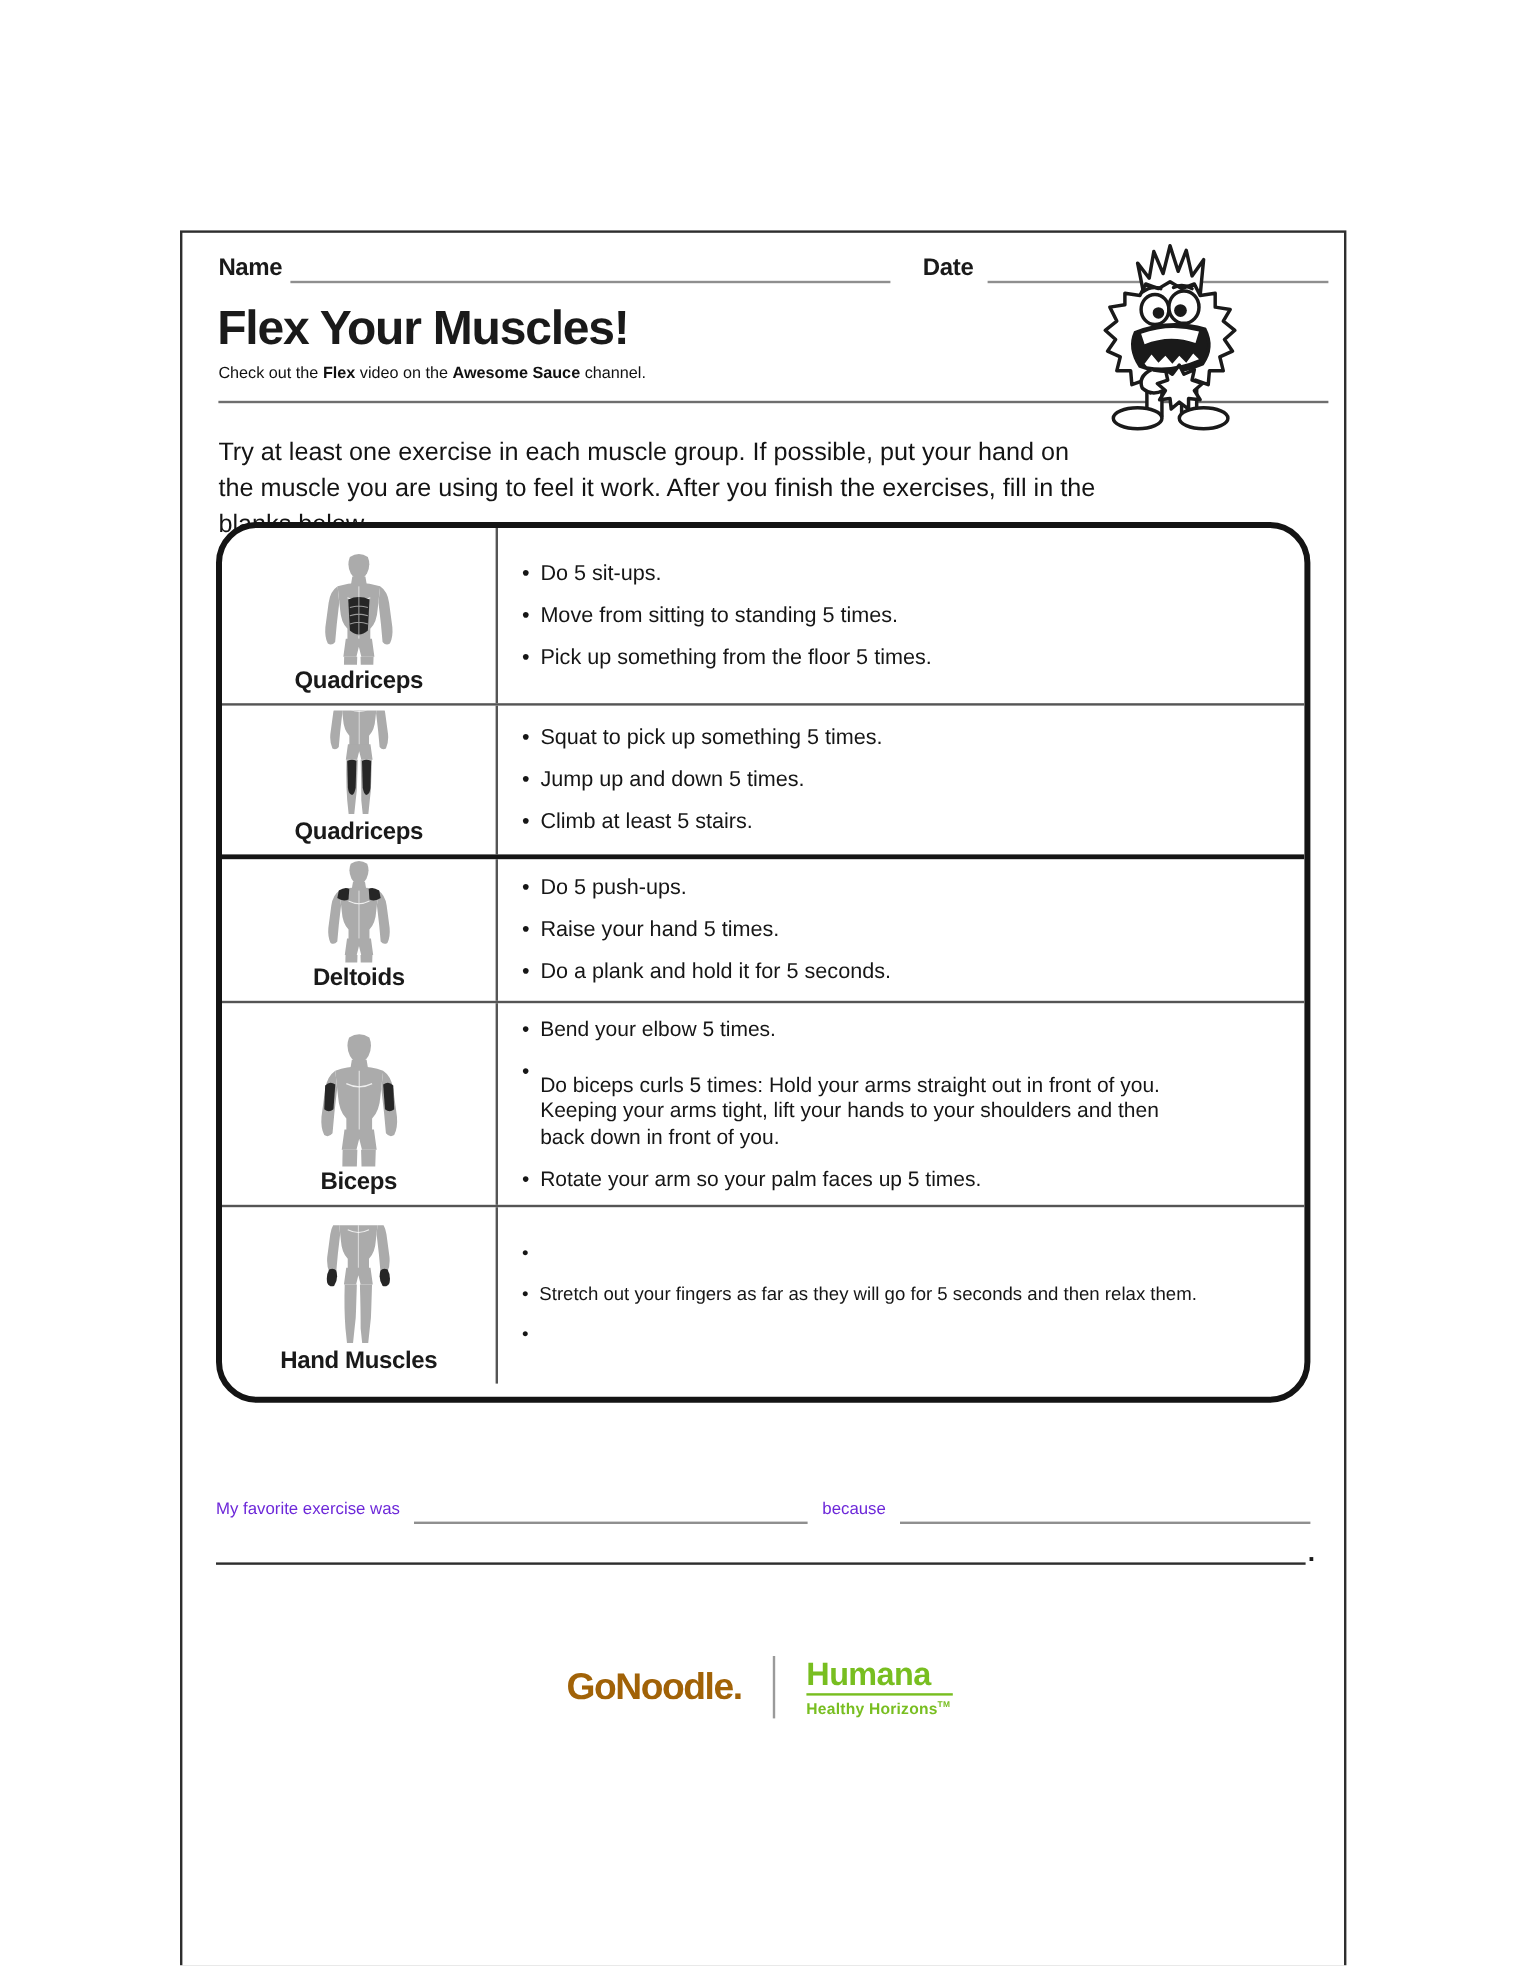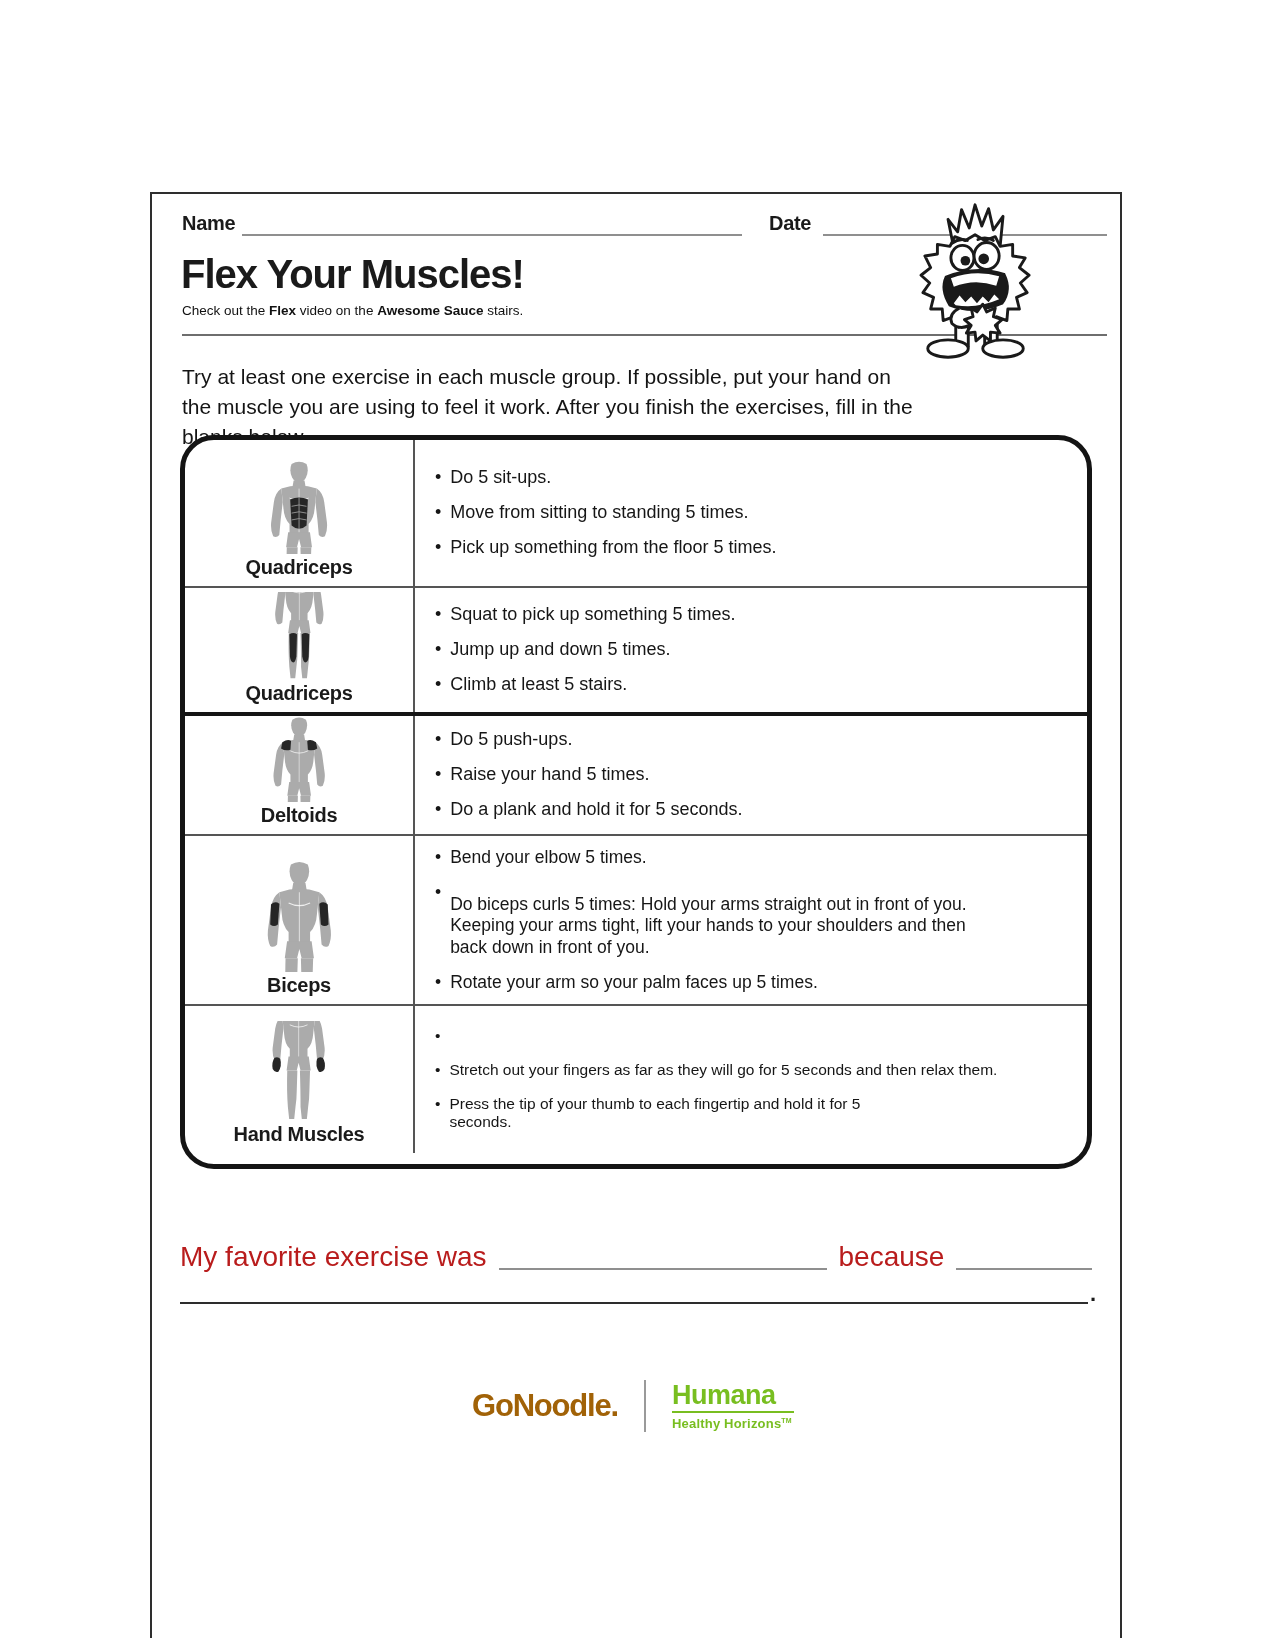--- a/index.html
+++ b/index.html
@@ -41,21 +41,21 @@
   .bullet{display:flex;gap:9px;line-height:1.22;}
   .bullet .dot{flex:0 0 auto;}
   .r4 .excell{font-size:17.5px;gap:14px;}
   .r4 .bullet.wrapnarrow span.bt{max-width:552px;margin-top:12px;}
   .r5 .excell{font-size:15.5px;gap:15px;}
   .r5 .bullet.wrapnarrow span.bt{max-width:462px;}
   .bodyfig{display:block;}
 
   
   .prompt{position:absolute;left:28px;top:1050px;width:912px;display:flex;align-items:flex-end;}
-  .prompt .ptext{font-size:28px;line-height:26px;color:#b91c1c;}
+  .prompt .ptext{font-size:14px;line-height:26px;color:#6d28d9;}
   .blank{border-bottom:2px solid #8f8f8f;height:24px;}
   #blank1{width:328px;margin:0 12px;}
   #blank2{flex:1;margin-left:12px;}
   .fullline{position:absolute;left:28px;top:1084px;width:916px;display:flex;align-items:flex-end;}
   .fullline .line{flex:1;height:24px;border-bottom:2.5px solid #2d2d2d;}
   .fullline .period{font-size:22px;font-weight:700;line-height:20px;padding-left:2px;}
 
   
   .logos{position:absolute;left:0;right:0;top:1186px;display:flex;justify-content:center;
          align-items:center;gap:26px;}
@@ -116,21 +116,21 @@
       <path d="M49,81 Q74,72 99,79 L96,89 Q74,81 52,90 Z" fill="#fff"></path>
       <path d="M52,107 L58,99 L64,106 L70,100 L76,107 L82,100 L88,106 L94,98 L99,103 Q76,113 54,109 Z" fill="#fff"></path>
       <g fill="#fff" stroke="#1a1a1a" stroke-width="3" stroke-linejoin="round">
         <path d="M58,112 Q46,118 50,128 Q58,135 68,130"></path>
         <path d="M76,116 l6,-8 4,8 9,-4 -2,9 9,3 -7,6 5,8 -10,-1 0,9 -8,-6 -7,6 -1,-9 -9,1 5,-8 -7,-6 9,-3 -2,-9 Z"></path>
       </g>
     </svg>
 
     <div class="title">Flex Your Muscles!</div>
 
-    <div class="subtitle"><span>Check out the </span><b>Flex</b><span> video on the </span><b>Awesome Sauce</b><span> stairs.</span></div>
+    <div class="subtitle"><span>Check out the </span><b>Flex</b><span> video on the </span><b>Awesome Sauce</b><span> channel.</span></div>
 
     <div class="toprule"></div>
 
     <p class="intro">Try at least one exercise in each muscle group. If possible, put your hand on the muscle you are using to feel it work. After you finish the exercises, fill in the blanks below.</p>
 
     <div class="mtable">
 
       <div class="mrow r1">
         <div class="figcell">
           <svg class="bodyfig" viewBox="10 0 100 138" height="94" preserveAspectRatio="xMidYMax meet">
@@ -243,21 +243,20 @@
         <div class="excell">
           <div class="bullet">
               <span class="dot">•</span>
             </div>
           <div class="bullet">
               <span class="dot">•</span>
               <span class="bt">Stretch out your fingers as far as they will go for 5 seconds and then relax them.</span>
             </div>
           <div class="bullet wrapnarrow">
               <span class="dot">•</span>
-              <span class="bt">Press the tip of your thumb to each fingertip and hold it for 5 seconds.</span>
             </div>
         </div>
       </div>
 
     </div>
 
     <div class="prompt">
       <span class="ptext">My favorite exercise was</span>
       <span class="blank" id="blank1"></span>
       <span class="ptext">because</span>

